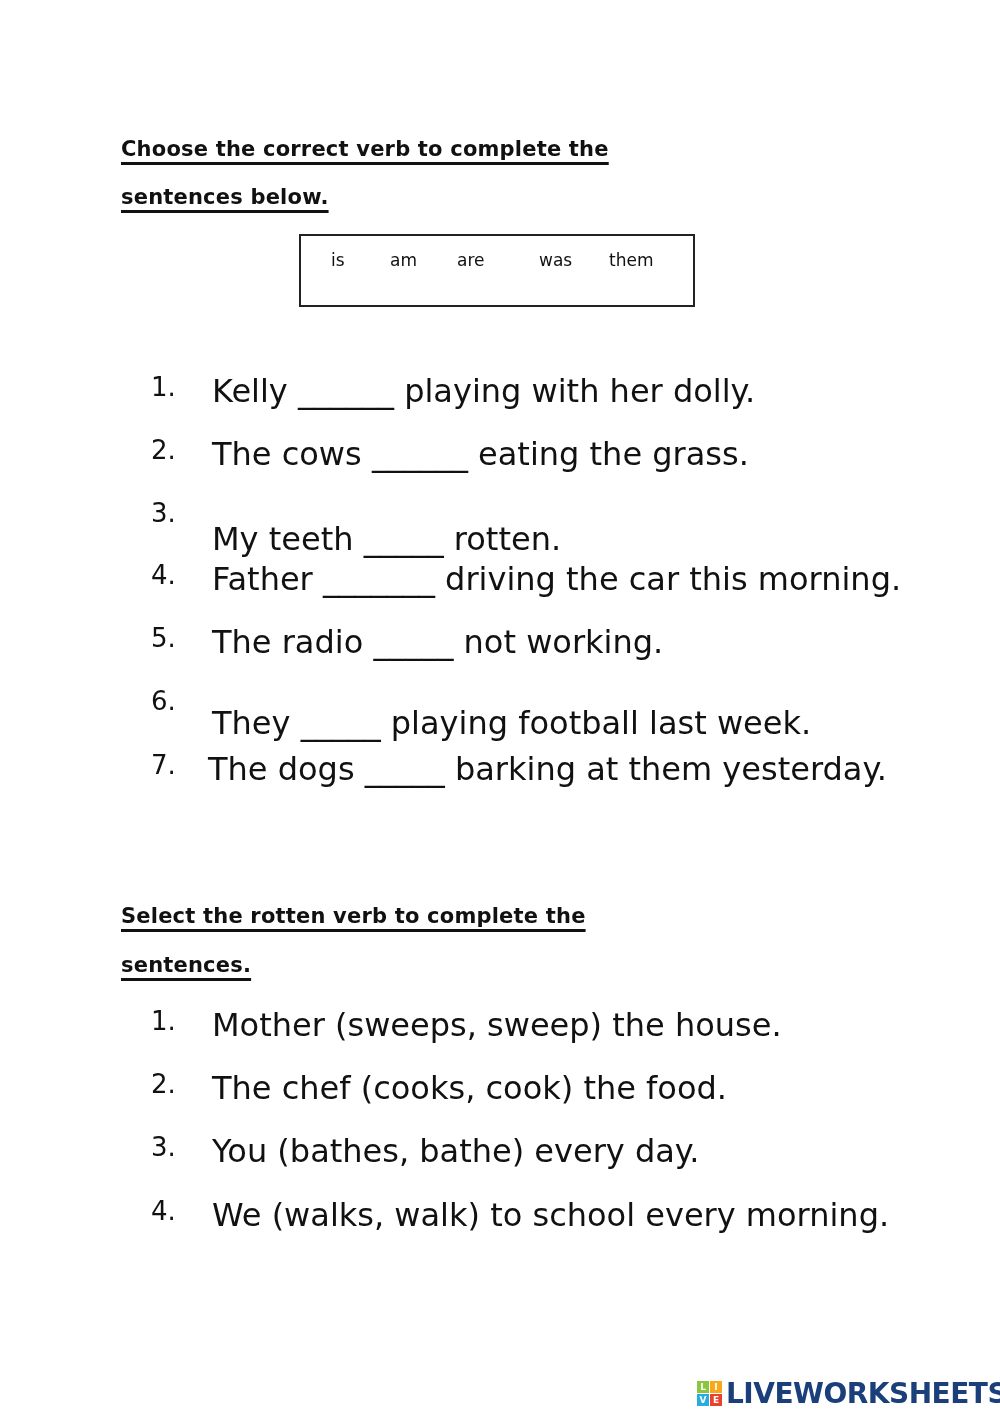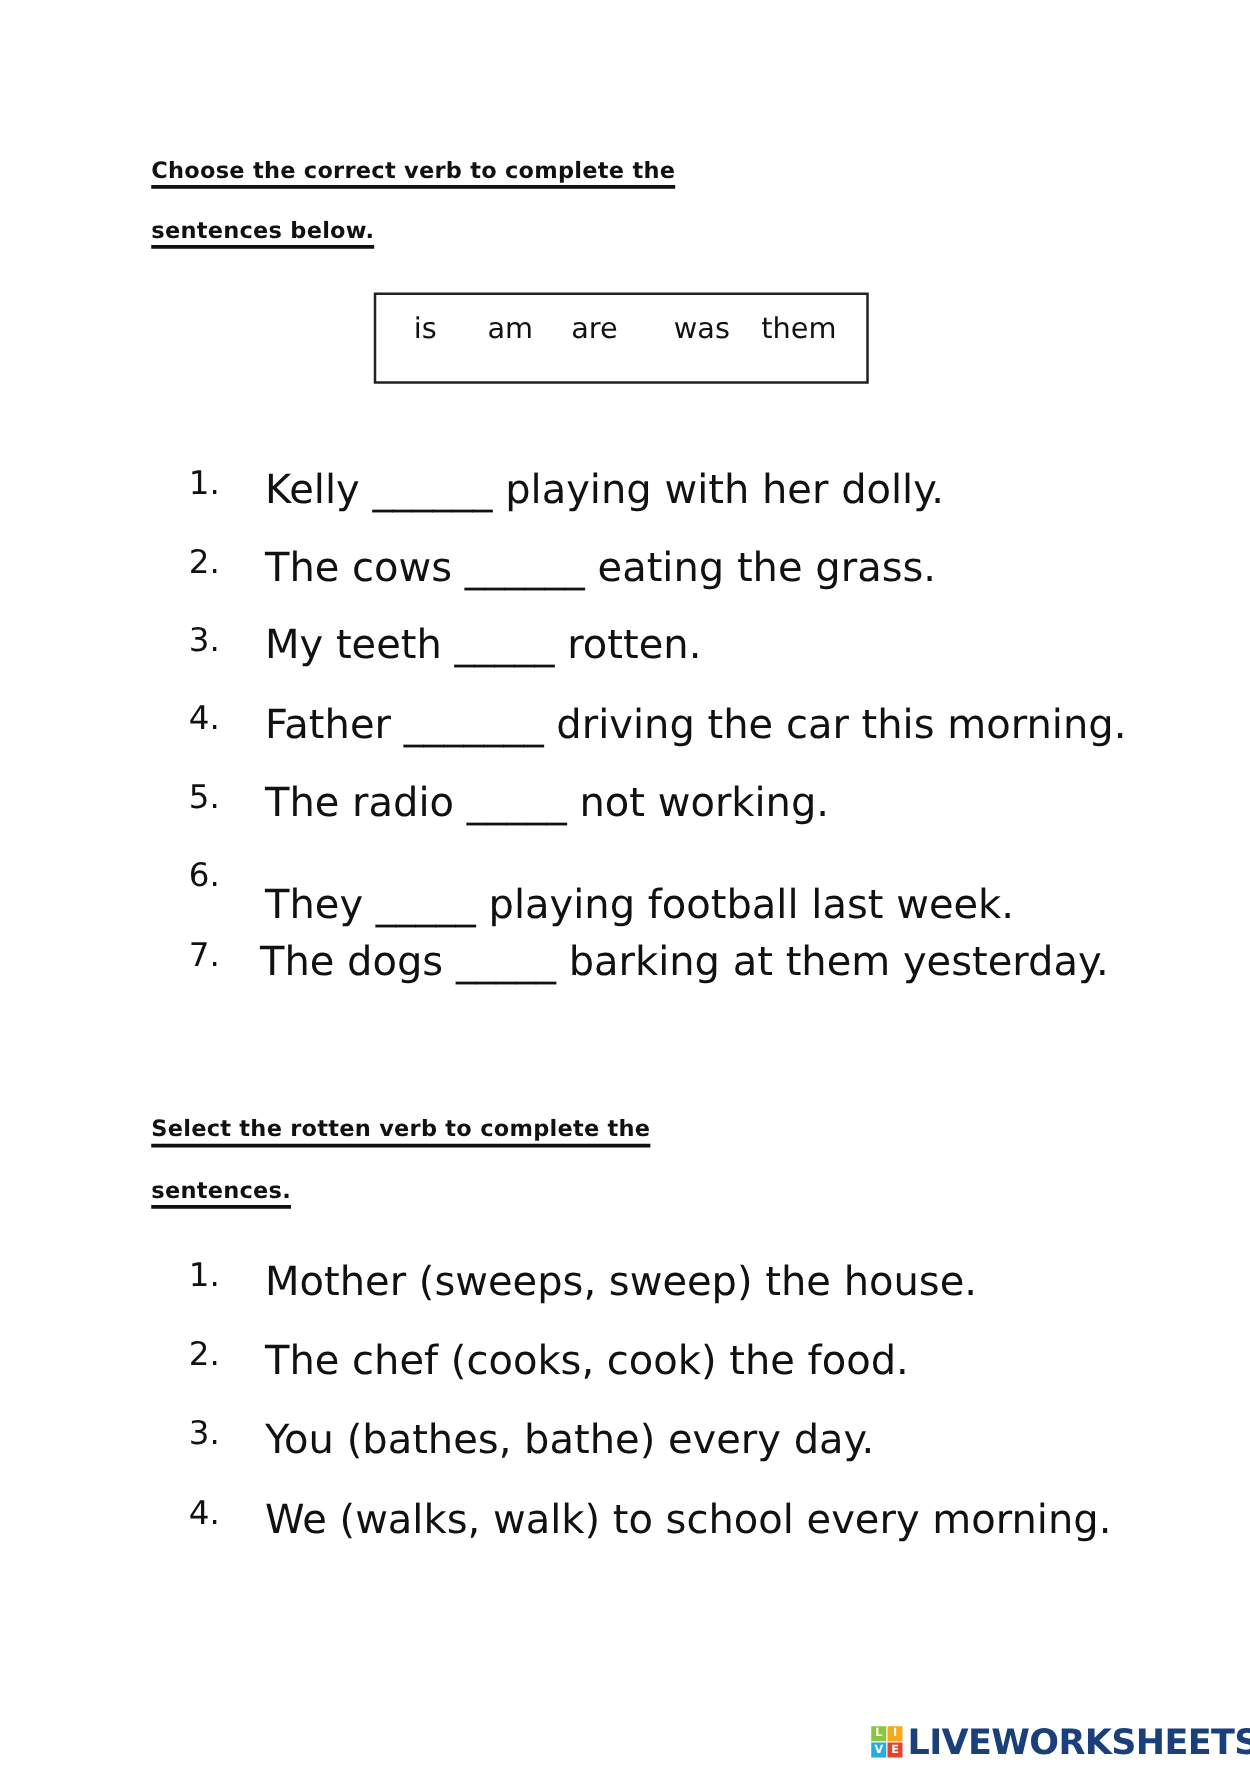--- a/index.html
+++ b/index.html
@@ -1,23 +1,23 @@
 <!DOCTYPE html>
 <html><head>
   <meta charset="utf-8">
   <style>
     html, body { margin: 0; padding: 0; background: #ffffff; }
     body { width: 1000px; height: 1413px; position: relative; overflow: hidden;
            font-family: "DejaVu Sans", sans-serif; color: #111; }
-    .heading { position: absolute; left: 121px; font-weight: bold; font-size: 18px;
+    .heading { position: absolute; left: 121px; font-weight: bold; font-size: 21px;
                text-decoration: underline; text-decoration-thickness: 3px;
-               text-underline-offset: 6px; letter-spacing: 0.2px; white-space: nowrap; }
+               text-underline-offset: 6px; letter-spacing: 0.2px; white-space: nowrap; margin-top: 11px; }
     .wordbox { position: absolute; left: 299px; top: 234px; width: 396px; height: 73px;
                border: 2px solid #222; box-sizing: border-box; }
-    .wordbox span { position: absolute; top: 14px; font-size: 23px; }
+    .wordbox span { position: absolute; top: 14px; font-size: 17px; }
     .item { position: absolute; font-size: 32px; white-space: nowrap; }
     .num { position: absolute; left: 151px; font-size: 26px; }
     .logo { position: absolute; left: 697px; top: 1378px; height: 30px; display: flex; align-items: center; }
     .logo-grid { display: grid; grid-template-columns: 12px 12px; grid-template-rows: 12px 12px; gap: 1px; margin-right: 4px; }
     .logo-grid div { font-size: 9px; font-weight: bold; color: #fff; text-align: center; line-height: 12px; }
     .logo-text { font-weight: bold; font-size: 28px; color: #1a3f7a; letter-spacing: -0.5px; }
   </style>
 </head>
 <body>
 
@@ -36,21 +36,21 @@
   <div>
     <span class="num" style="top:372px">1.</span>
     <span class="item" style="left:212px;top:372px"><span>Kelly</span> <span>______</span> <span>playing with her dolly.</span></span>
   </div>
   <div>
     <span class="num" style="top:435px">2.</span>
     <span class="item" style="left:212px;top:435px"><span>The cows</span> <span>______</span> <span>eating the grass.</span></span>
   </div>
   <div>
     <span class="num" style="top:498px">3.</span>
-    <span class="item" style="left:212px;top:496px"><span>My teeth</span> <span>_____</span> <span>rotten.</span></span>
+    <span class="item" style="left:212px;top:520px"><span>My teeth</span> <span>_____</span> <span>rotten.</span></span>
   </div>
   <div>
     <span class="num" style="top:560px">4.</span>
     <span class="item" style="left:212px;top:560px"><span>Father</span> <span>_______</span> <span>driving the car this morning.</span></span>
   </div>
   <div>
     <span class="num" style="top:623px">5.</span>
     <span class="item" style="left:212px;top:623px"><span>The radio</span> <span>_____</span> <span>not working.</span></span>
   </div>
   <div>

